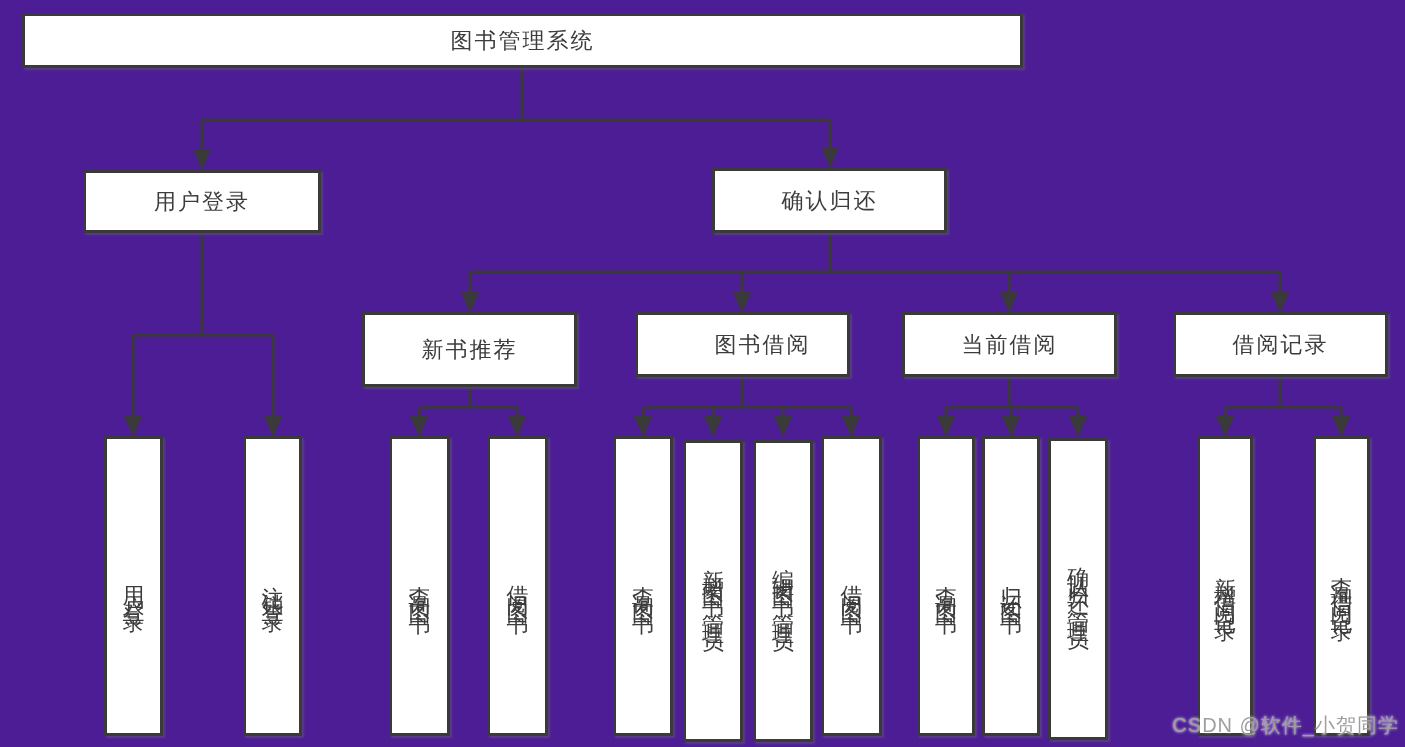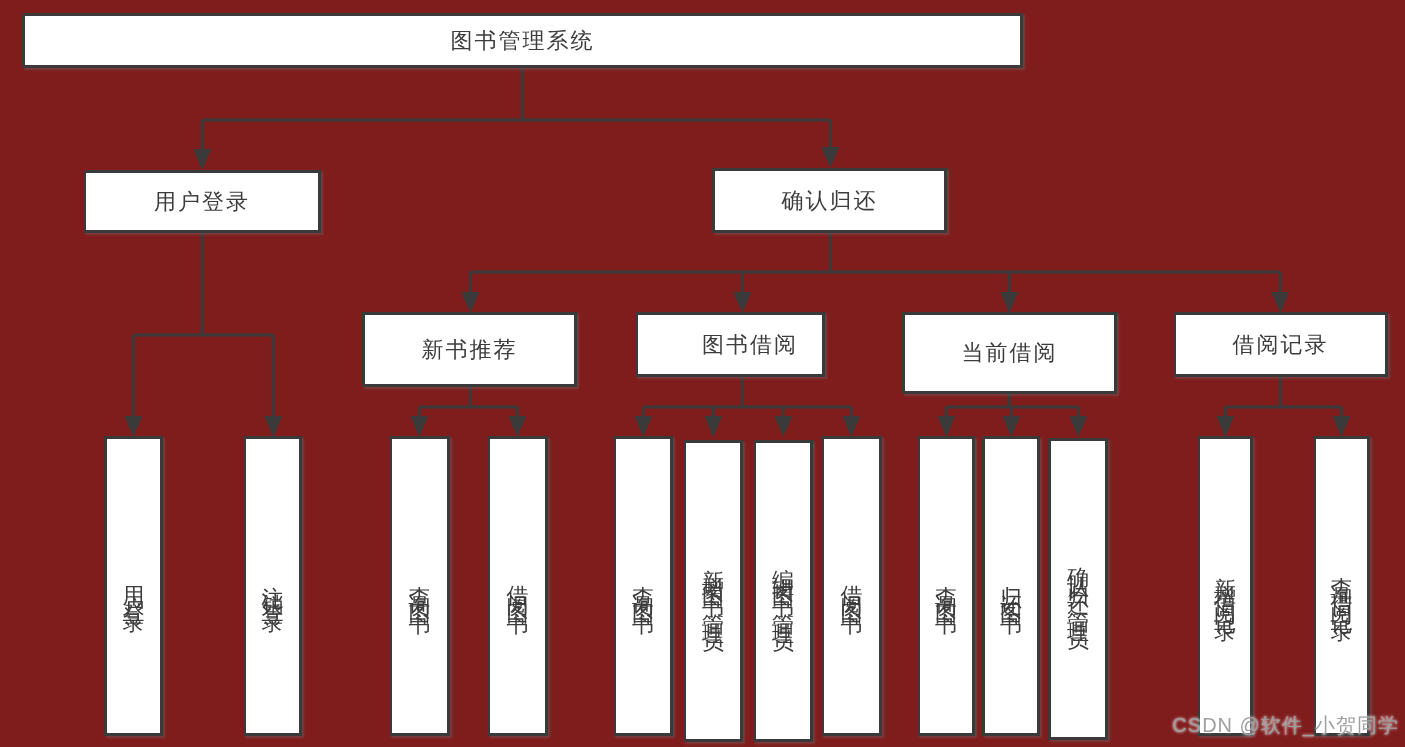--- a/index.html
+++ b/index.html
@@ -3,21 +3,21 @@
 <meta charset="utf-8">
 <style>
   * { margin: 0; padding: 0; box-sizing: border-box; }
   html, body { background: #ffffff; }
   body { font-family: "Liberation Sans", sans-serif; }
 
   .diagram {
     position: relative;
     width: 1405px;
     height: 747px;
-    background: #7f1d1d;
+    background: #4c1d95;
     overflow: hidden;
   }
 
   .connectors {
     position: absolute;
     left: 0; top: 0;
     width: 1405px; height: 747px;
     pointer-events: none;
   }
 
@@ -45,22 +45,22 @@
 
   
   .n-root        { left: 22px;   top: 13px;  width: 1001px; height: 55px; }
 
   
   .n-user-login  { left: 83px;   top: 170px; width: 238px;  height: 63px; }
   .n-book-mgmt   { left: 712px;  top: 168px; width: 235px;  height: 65px; }
 
   
   .n-new-books   { left: 362px;  top: 312px; width: 215px;  height: 75px; }
-  .n-borrowing   { left: 635px;  top: 312px; width: 190px;  height: 65px; padding-left: 40px; }
-  .n-current     { left: 902px;  top: 312px; width: 215px;  height: 82px; }
+  .n-borrowing   { left: 635px;  top: 312px; width: 215px;  height: 65px; padding-left: 40px; }
+  .n-current     { left: 902px;  top: 312px; width: 215px;  height: 65px; }
   .n-records     { left: 1173px; top: 312px; width: 215px;  height: 65px; }
 
   
   .n-v-login     { left: 104px;  top: 436px; width: 59px; height: 300px; }
   .n-v-logout    { left: 243px;  top: 436px; width: 59px; height: 300px; }
   .n-v-query1    { left: 389px;  top: 436px; width: 61px; height: 300px; }
   .n-v-borrow1   { left: 487px;  top: 436px; width: 61px; height: 300px; }
   .n-v-query2    { left: 613px;  top: 436px; width: 60px; height: 300px; }
   .n-v-addbook   { left: 683px;  top: 440px; width: 60px; height: 302px; }
   .n-v-editbook  { left: 753px;  top: 440px; width: 60px; height: 302px; }

